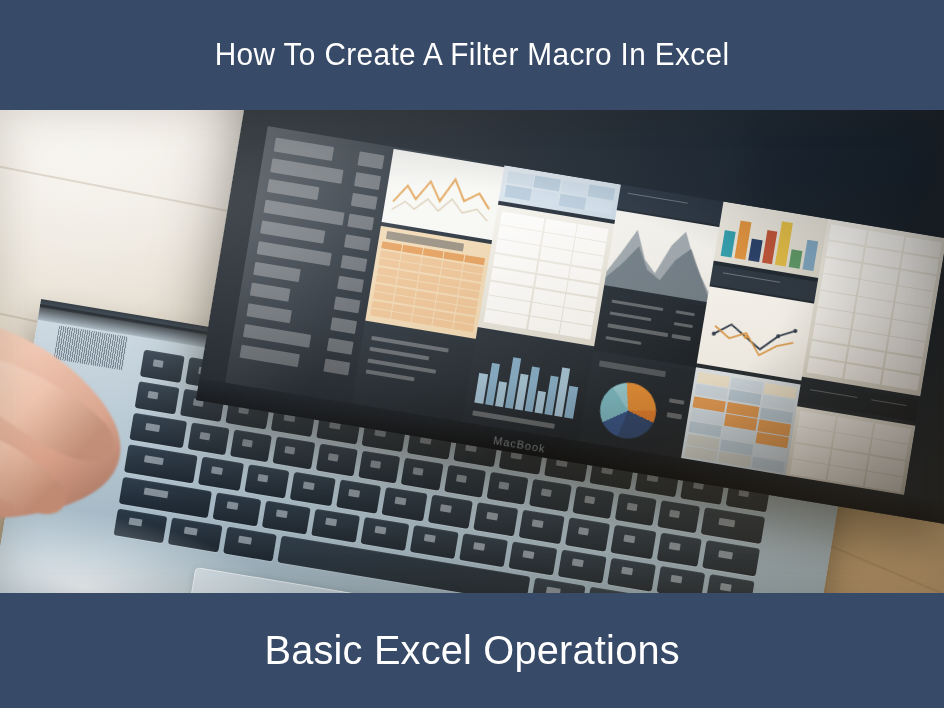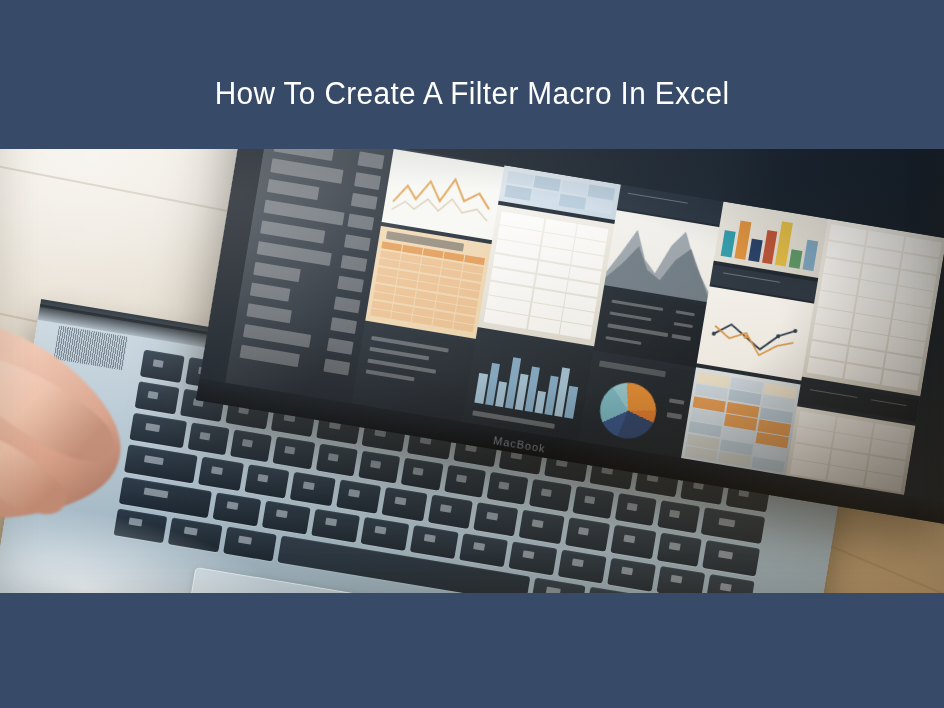--- a/index.html
+++ b/index.html
@@ -13,21 +13,21 @@
     background:#374a67;
   }
 
   
   .banner{
     position:absolute;left:0;width:944px;
     background:#374a67;
     display:flex;align-items:center;justify-content:center;
     z-index:40;
   }
-  .banner.top{top:0;height:110px;margin-top:39px;}
+  .banner.top{top:0;height:110px;}
   .banner.bottom{bottom:0;height:115px;}
 
   .title-top{
     color:#ffffff;
     font-size:31px;
     font-weight:400;
     letter-spacing:.4px;
     text-align:center;
     white-space:nowrap;
     transform:scaleX(.96);
@@ -719,14 +719,17 @@
                  C150,208 112,188 78,164 C48,142 24,126 22,118 Z" fill="url(#skin2)"></path>
 
         <path d="M-40,150 C10,176 60,200 120,208 C70,230 10,226 -40,200 Z" fill="#a87460" opacity=".55"></path>
       </svg>
     </div>
 
     <div class="photo-grade"></div>
     <div class="photo-soft"></div>
   </div>
 
+  <div class="banner bottom">
+    <div class="title-bottom">Basic Excel Operations</div>
+  </div>
 
 </div>
 
 </body></html>

